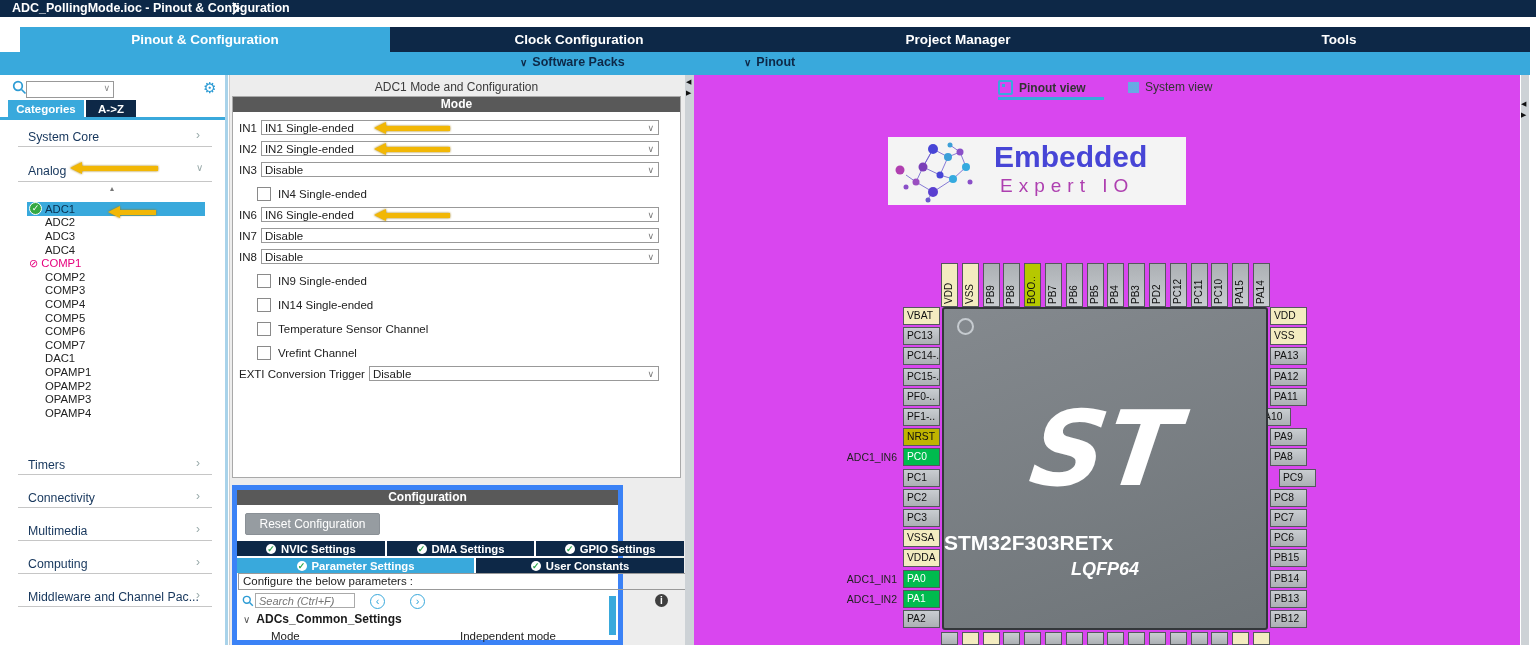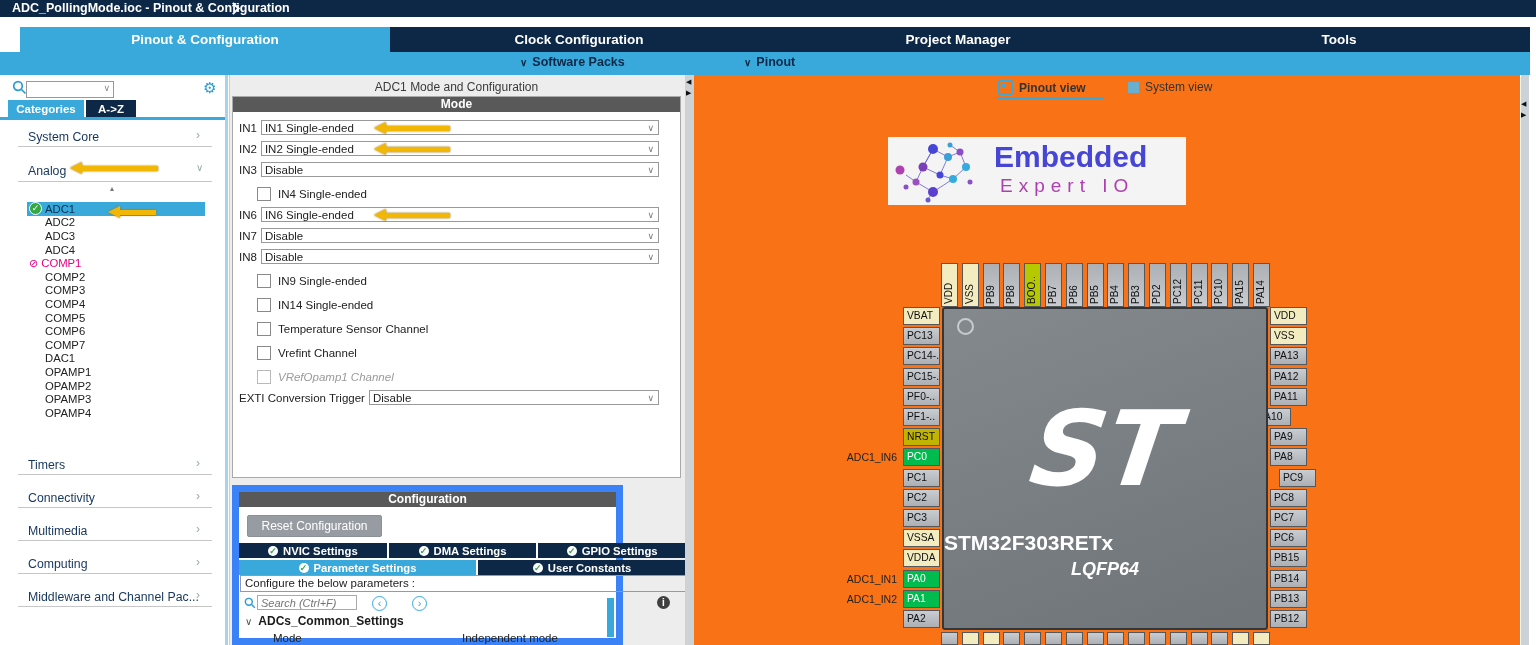--- a/index.html
+++ b/index.html
@@ -43,41 +43,41 @@
   #mode-box{left:232px;top:96px;width:449px;height:382px;background:#fff;border:1px solid #A9A9A9;box-sizing:border-box}
   .m-row{display:flex;align-items:center;margin:6px 21px 0 6px}
   .m-row:first-child{margin-top:8px}
   .m-row .lbl{font-size:11.5px;color:#222;margin-right:4px;white-space:nowrap}
   .select-box{flex:1;height:15px;border:1px solid #999;background:#fff;position:relative;font-size:11.5px;color:#222;line-height:15px;padding-left:3px;box-sizing:border-box;cursor:pointer}
   .select-box .chv{position:absolute;right:4px;top:0;color:#777;font-size:9px}
   .c-row{display:flex;align-items:center;margin:10px 0 0 24px;font-size:11.5px;color:#222}
   .c-row .box{width:12px;height:12px;border:1px solid #8a8a8a;background:#fff;margin-right:7px;flex:none;cursor:pointer}
   .c-row.dis{color:#9a9a9a;font-style:italic}
   .c-row.dis .box{border-color:#b9b9b9}
-  #config-box{left:232px;top:485px;width:391px;height:160px;background:#fff;border:7px solid #3b82f6;box-sizing:border-box}
+  #config-box{left:232px;top:485px;width:391px;height:160px;background:#fff;border:5px solid #3b82f6;box-sizing:border-box}
   #reset-btn{position:absolute;left:8px;top:23px;width:133px;height:20px;background:#969CA1;border:1px solid #8A9096;border-radius:2px;color:#fff;font-size:12px;text-align:center;line-height:20px;cursor:pointer}
   .cfg-row{position:absolute;left:0;width:447px;height:15px;display:flex}
   .cfg-tab{background:#0D2847;color:#fff;font-size:11.3px;font-weight:bold;display:flex;align-items:center;justify-content:center;margin-right:2px;cursor:pointer}
   .cfg-tab:last-child{margin-right:0}
   .cfg-tab.active{background:#39A9DC}
   .tab-chk{width:10px;height:10px;border-radius:50%;background:#fff;color:#2EA84F;font-size:9px;line-height:10px;text-align:center;margin-right:5px;font-weight:bold}
   #param-note{position:absolute;left:1px;top:83px;width:443px;height:15px;border:1px solid #999;font-size:11.5px;color:#222;line-height:15px;padding-left:4px}
   #param-search{position:absolute;left:18px;top:103px;width:100px;height:15px;border:1px solid #aaa;font-size:11px;font-style:italic;color:#999;padding:0 3px;box-sizing:border-box;font-family:Liberation Sans, sans-serif}
   .circ-btn{position:absolute;top:104px;width:13px;height:13px;border:1px solid #39A9DC;border-radius:50%;color:#39A9DC;font-size:11px;line-height:12px;text-align:center;cursor:pointer}
   #info-ic{position:absolute;left:418px;top:104px;width:13px;height:13px;border-radius:50%;background:#3F3F3F;color:#fff;font-size:10px;font-weight:bold;line-height:13px;text-align:center}
   .tree-grp{position:absolute;left:6px;top:122px;font-size:12px;color:#1a1a1a;font-weight:bold}
   .tree-row-name{position:absolute;left:34px;top:140px;font-size:11.5px;color:#222}
   .tree-row-val{position:absolute;left:223px;top:140px;font-size:11.5px;color:#222}
   #cfg-scroll{position:absolute;right:2px;top:106px;width:7px;height:39px;background:#39A9DC}
   
   #divider1{left:685px;top:75px;width:9px;height:570px;background:#CDD2D6}
   #divider2{left:1521px;top:75px;width:8px;height:570px;background:#CDD2D6}
   .div-arrow{position:absolute;font-size:7px;color:#111;line-height:7px}
   
-  #rightpanel{left:694px;top:75px;width:826px;height:570px;background:#f97316}
+  #rightpanel{left:694px;top:75px;width:826px;height:570px;background:#d946ef}
   .view-tab{position:absolute;top:5px;display:flex;align-items:center;font-size:12px;color:#333;cursor:pointer}
   .view-tab.b{font-weight:bold}
   #pv-underline{position:absolute;left:304px;top:22px;width:106px;height:3px;background:#39A9DC}
   .chipic{width:11px;height:11px;border:2px solid #39A9DC;border-radius:2px;margin-right:6px;position:relative}
   .chipic i{position:absolute;left:2px;top:2px;width:3px;height:3px;background:#39A9DC}
   .gridic{width:11px;height:11px;margin-right:6px;background:
     linear-gradient(#5AB6E2,#5AB6E2);position:relative;opacity:.9}
   #logo-box{position:absolute;left:194px;top:62px;width:298px;height:68px;background:#F4F4F4}
   #logo-l1{position:absolute;left:106px;top:3px;font-size:30px;font-weight:bold;color:#4745D6}
   #logo-l2{position:absolute;left:112px;top:38px;font-size:19px;color:#AE3FB0;letter-spacing:6px}
@@ -264,24 +264,20 @@
         <span class="box"></span>
         <span>IN14 Single-ended</span>
       </div>
       <div class="c-row">
         <span class="box"></span>
         <span>Temperature Sensor Channel</span>
       </div>
       <div class="c-row">
         <span class="box"></span>
         <span>Vrefint Channel</span>
-      </div>
-      <div class="c-row dis">
-        <span class="box"></span>
-        <span>VRefOpamp1 Channel</span>
       </div>
       <div class="m-row">
         <span class="lbl">EXTI Conversion Trigger</span>
         <div class="select-box"><span>Disable</span><span class="chv">∨</span></div>
       </div>
     </div>
 </div>
 
 <div class="abs" id="config-box">
   <div class="sec-head">Configuration</div>

